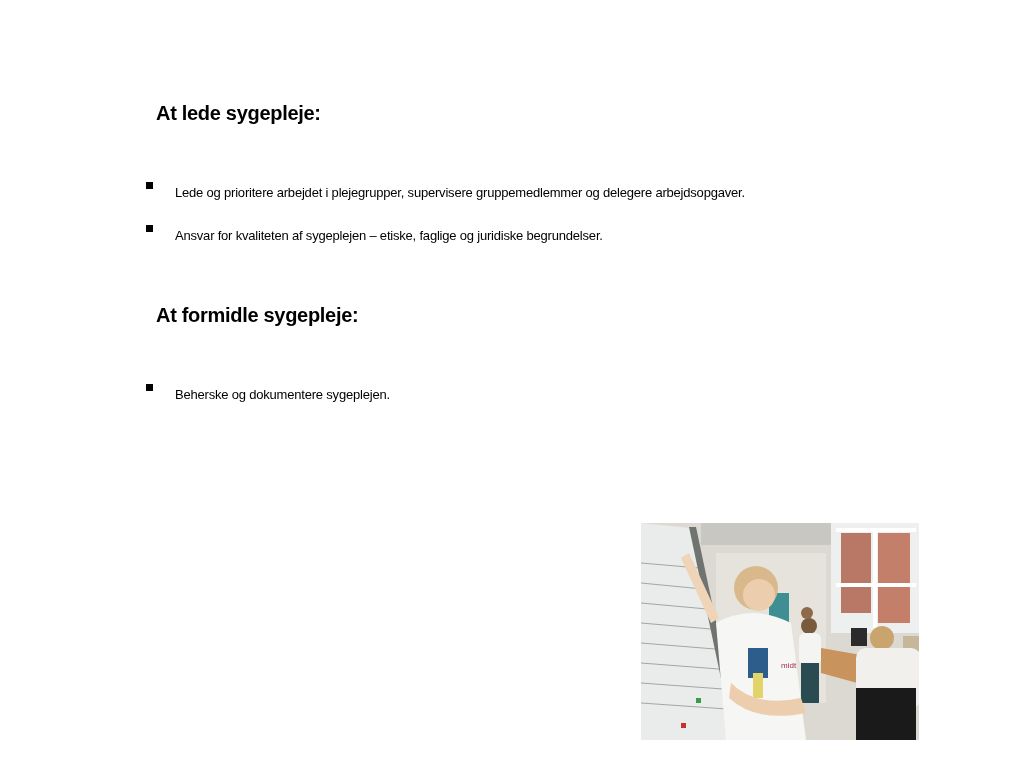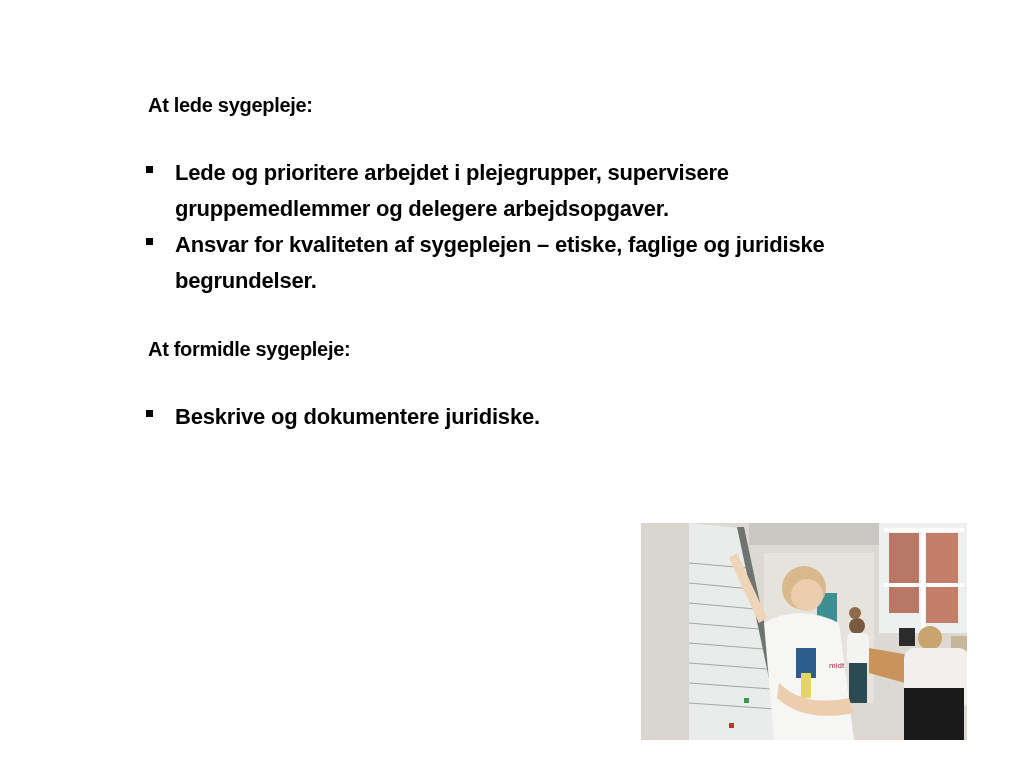--- a/index.html
+++ b/index.html
@@ -1,25 +1,25 @@
 <!DOCTYPE html>
 <html><head>
   <meta charset="utf-8">
   <style>
     html, body { margin: 0; padding: 0; background: #ffffff; }
     body { width: 1024px; height: 768px; position: relative; overflow: hidden;
            font-family: "Liberation Sans", "DejaVu Sans", sans-serif; color: #000; }
     .slide { position: absolute; left: 0; top: 0; width: 1024px; height: 768px; background: #fff; }
     .content { position: absolute; left: 144px; top: 86px; width: 720px; }
-    .heading { font-weight: bold; font-size: 20px; line-height: 30px; height: 30px; margin: 4px; letter-spacing: -0.3px; }
+    .heading { font-weight: bold; font-size: 20px; line-height: 30px; height: 30px; margin: 12px; letter-spacing: -0.3px; }
     .spacer { height: 31px; }
     ul.bullets { list-style: none; margin: 0; padding: 0; }
-    ul.bullets li { position: relative; padding-left: 31px; font-size: 22px; line-height: 36px; letter-spacing: -0.2px; font-weight: bold; }
+    ul.bullets li { position: relative; padding-left: 31px; font-size: 13px; line-height: 43px; letter-spacing: -0.2px; }
     ul.bullets li .bullet { position: absolute; left: 2px; top: 11px; width: 7px; height: 7px; background: #000; }
-    .photo { position: absolute; left: 641px; top: 523px; width: 278px; height: 217px; overflow: hidden; background: #d9d6cf; padding-left: 48px; }
+    .photo { position: absolute; left: 641px; top: 523px; width: 278px; height: 217px; overflow: hidden; background: #d9d6cf; }
     .photo svg { display: block; }
   </style>
 </head>
 <body>
 
 <div class="slide">
   <div class="content">
 
     <p class="heading">At lede sygepleje:</p>
     <div class="spacer"></div>
@@ -33,21 +33,21 @@
         <span>Ansvar for kvaliteten af sygeplejen – etiske, faglige og juridiske begrundelser.</span>
       </li>
     </ul>
     <div class="spacer"></div>
 
     <p class="heading">At formidle sygepleje:</p>
     <div class="spacer"></div>
     <ul class="bullets">
       <li>
         <span class="bullet"></span>
-        <span>Beskrive og dokumentere juridiske.</span>
+        <span>Beherske og dokumentere sygeplejen.</span>
       </li>
     </ul>
   </div>
 
   <div class="photo">
     <svg width="325" height="217" viewBox="0 0 325 217" xmlns="http://www.w3.org/2000/svg">
 
       <rect x="0" y="0" width="325" height="217" fill="#dcd9d2"></rect>
       <rect x="60" y="0" width="140" height="22" fill="#c9c7c2"></rect>
       <rect x="75" y="30" width="110" height="150" fill="#e6e3dc"></rect>

